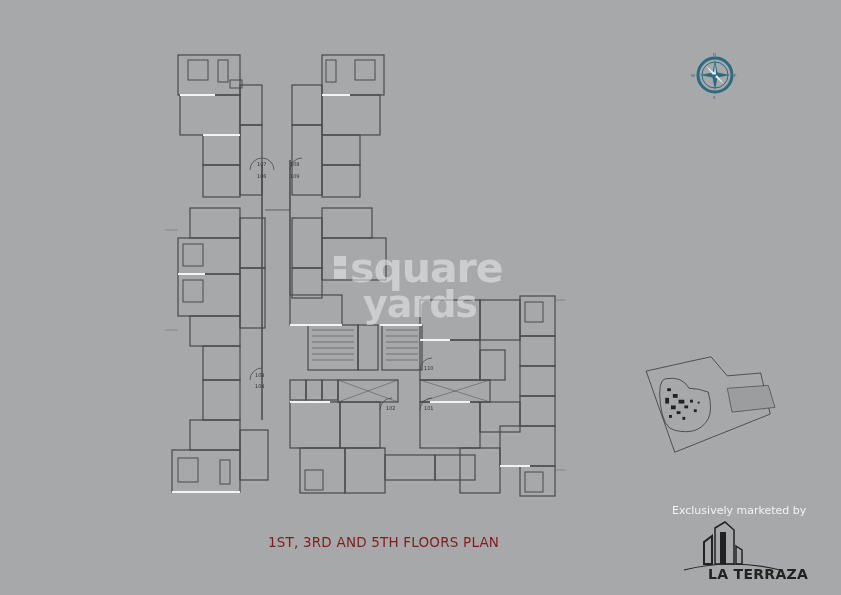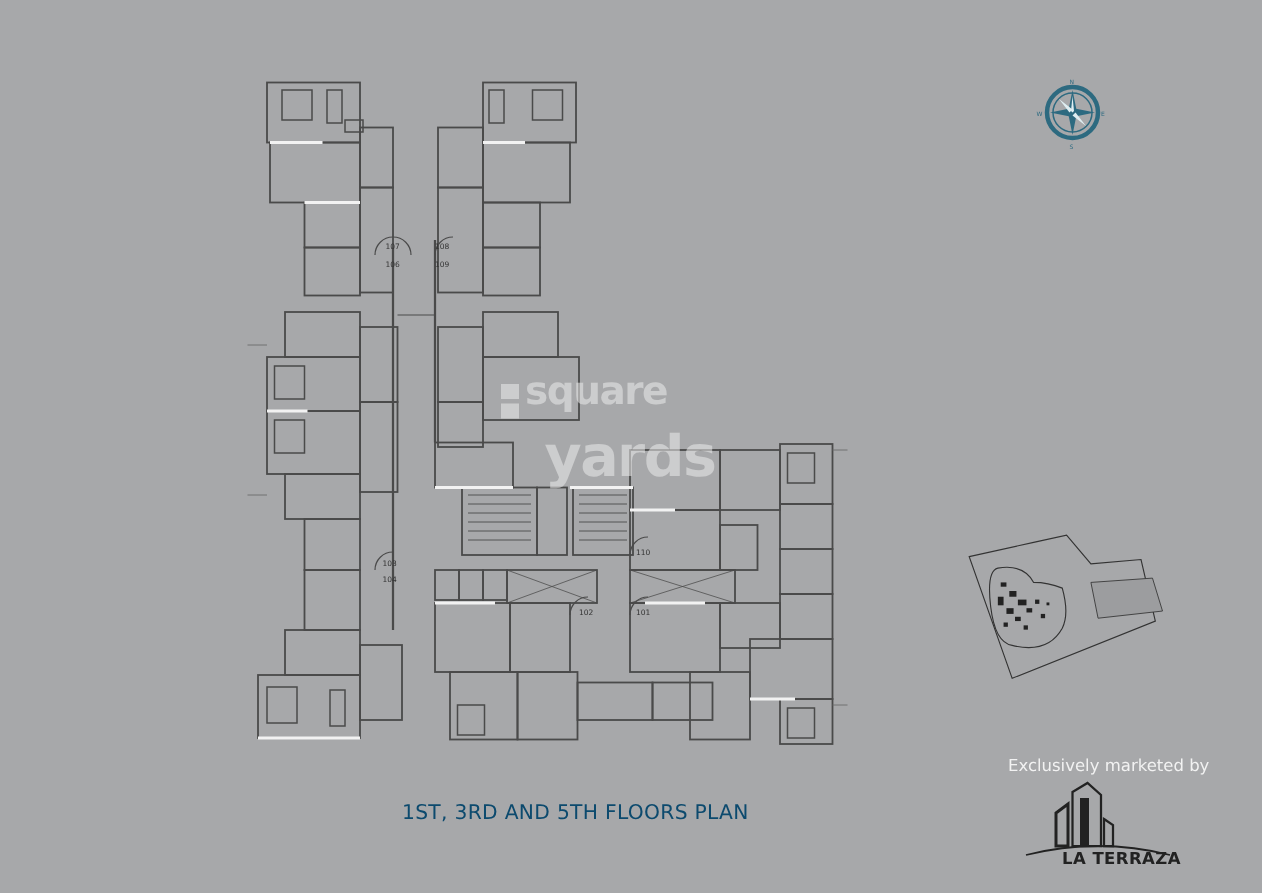--- a/index.html
+++ b/index.html
@@ -1,25 +1,25 @@
 <!DOCTYPE html>
 <html><head>
 <meta charset="utf-8">
 <style>
   html, body { margin:0; padding:0; }
   body { width:841px; height:595px; background:#a7a8aa; position:relative; overflow:hidden; font-family:"DejaVu Sans", sans-serif; }
   .plan { position:absolute; left:0; top:0; width:841px; height:595px; }
   .compass { position:absolute; left:690px; top:50px; width:50px; height:50px; }
   .siteplan { position:absolute; left:635px; top:352px; width:175px; height:105px; }
-  .title { position:absolute; left:268px; top:534px; font-family:"DejaVu Sans", sans-serif; font-size:13.5px; color:#0c4a6e; letter-spacing:0.2px; white-space:nowrap; }
+  .title { position:absolute; left:268px; top:534px; font-family:"DejaVu Sans", sans-serif; font-size:13.5px; color:#7f1d1d; letter-spacing:0.2px; white-space:nowrap; }
   .marketed { position:absolute; left:672px; top:504px; font-family:"DejaVu Sans", sans-serif; font-size:11px; color:#f2f2f2; white-space:nowrap; }
   .logo { position:absolute; left:682px; top:520px; width:100px; height:60px; }
-  .logo-text { position:absolute; left:708px; top:566px; font-family:"DejaVu Sans", sans-serif; font-weight:bold; font-size:11px; color:#222; letter-spacing:0.3px; white-space:nowrap; }
+  .logo-text { position:absolute; left:708px; top:566px; font-family:"DejaVu Sans", sans-serif; font-weight:bold; font-size:14px; color:#222; letter-spacing:0.3px; white-space:nowrap; }
   .wm { position:absolute; font-family:"DejaVu Sans", sans-serif; font-weight:bold; color:rgba(235,235,235,0.55); line-height:1; white-space:nowrap; }
-  .wm1 { left:350px; top:248px; font-size:26px; letter-spacing:-1px;text-align:center; }
+  .wm1 { left:350px; top:248px; font-size:41px; letter-spacing:-1px;text-align:center; }
   .wm2 { left:363px; top:285px; font-size:38px; letter-spacing:-1px; }
   .wm-logo { position:absolute; left:334px; top:256px; width:12px; height:24px; }
 </style>
 </head>
 <body>
 
 <svg class="plan" viewBox="0 0 841 595" xmlns="http://www.w3.org/2000/svg">
   <g fill="none" stroke="#4a4a4a" stroke-width="1.2">
 
     <g>

